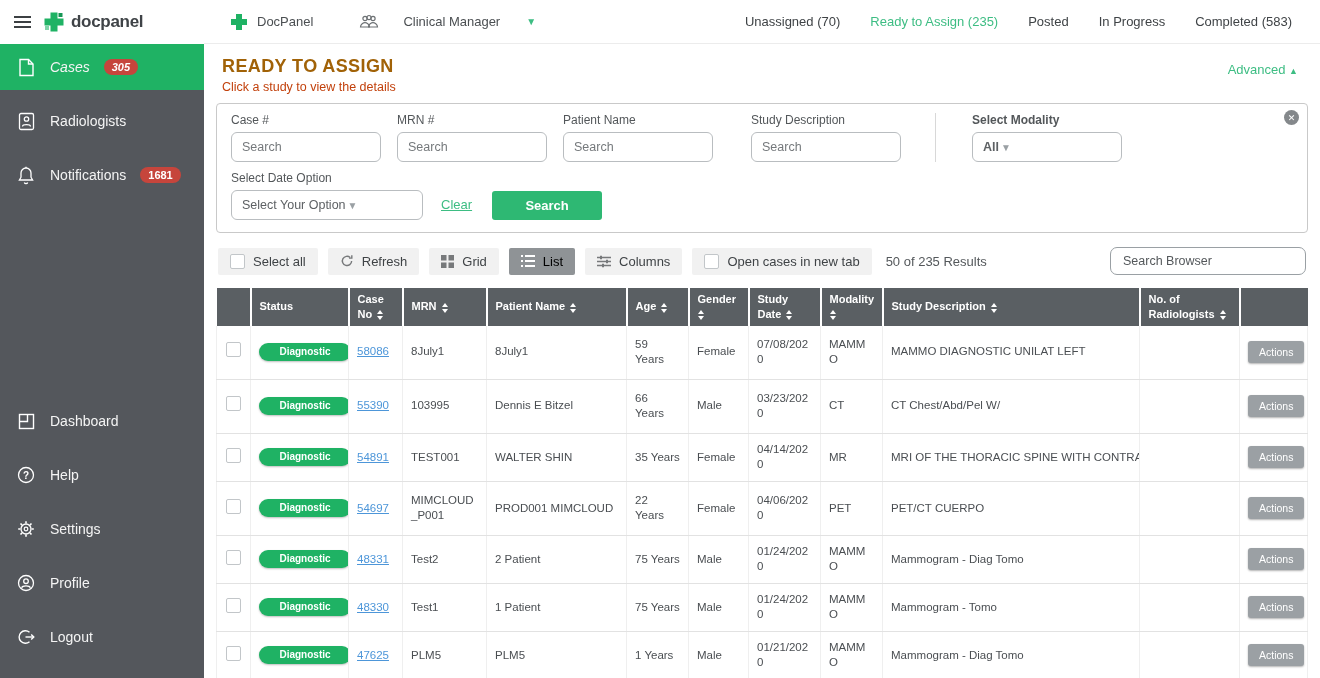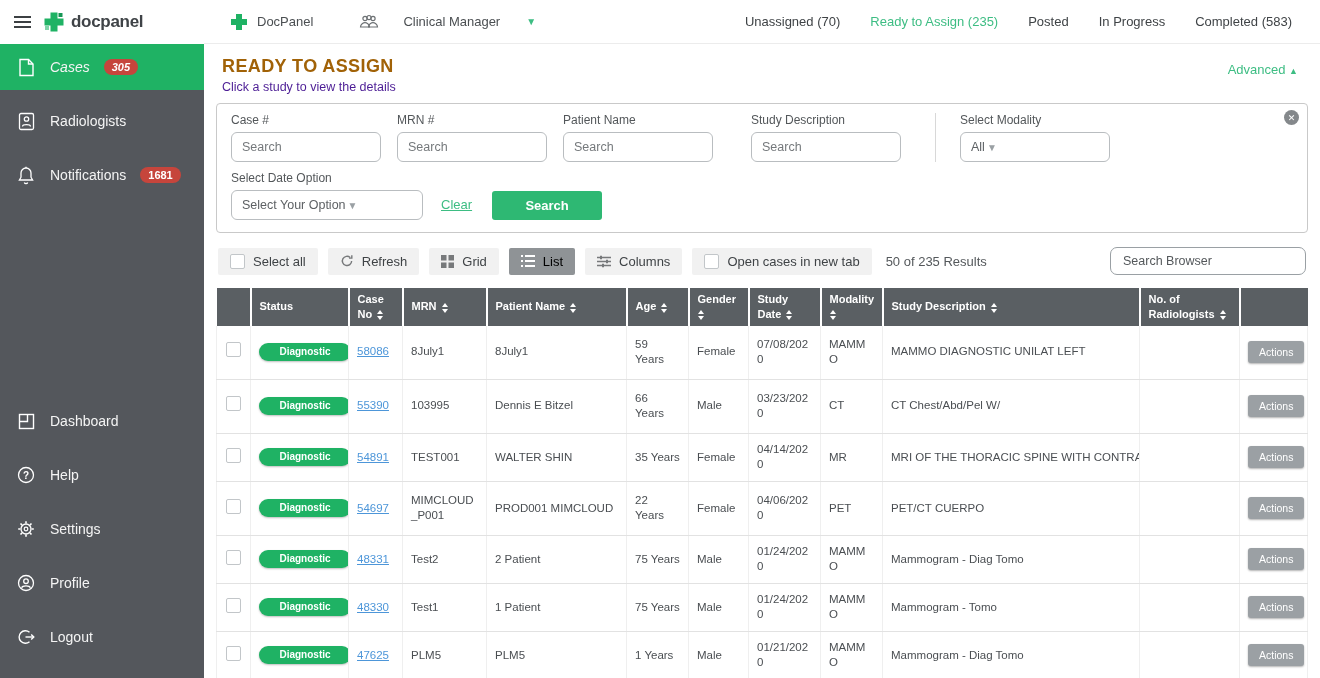--- a/index.html
+++ b/index.html
@@ -31,33 +31,33 @@
   .side-item { height:46px; margin-bottom:8px; display:flex; align-items:center; gap:14px; padding-left:16px; color:#f4f4f4; font-size:14px; cursor:pointer; }
   .side-item.active { background:#1fb264;font-style:italic; }
   .side-item .sicon { width:20px; height:20px; flex:0 0 20px; display:flex; align-items:center; justify-content:center; }
   .badge-red { background:#c6453c; color:#fff; font-size:11px; font-weight:bold; border-radius:9px; padding:2px 8px; line-height:1.1; }
   .side-bottom { margin-top:auto; }
 
   
   .main { flex:1; min-width:0; padding:8px 12px 0 12px; position:relative; background:#fff; }
   .page-head { position:relative; padding:4px 6px 0 6px; }
   .page-title { font-size:18px; font-weight:700; color:#a16207; letter-spacing:0.4px; }
-  .page-sub { font-size:12.5px; color:#4c1d95; margin-top:3px; }
+  .page-sub { font-size:12.5px; color:#c2410c; margin-top:3px; }
   .advanced { position:absolute; right:10px; top:10px; color:#3dbd83; font-size:13px; cursor:pointer; }
   .advanced .caret { font-size:9px; }
 
   
   .filter-panel { border:1px solid #c9c9c9; border-radius:4px; margin-top:9px; padding:9px 14px 12px 14px; position:relative; }
   .f-row1 { display:flex; }
   .f-field { margin-right:16px; }
   .f-label { font-size:12px; color:#53575a; margin-bottom:5px; }
   .f-input { width:150px; height:30px; border:1px solid #b9bdc0; border-radius:6px; padding:0 10px; font-size:12.5px; color:#5d6164; font-family:"Liberation Sans",sans-serif; outline:none; background:#fff; }
   .f-input::placeholder { color:#75797c; }
   .f-field.desc { margin-left:22px; margin-right:34px; }
-  .f-field.modality { border-left:1px solid #d8d8d8; padding-left:24px; margin-right:0; }
+  .f-field.modality { border-left:1px solid #d8d8d8; padding-left:36px; margin-right:0;font-weight:bold; }
   .f-select { width:150px; height:30px; border:1px solid #b9bdc0; border-radius:6px; padding:0 8px 0 10px; font-size:12.5px; color:#5d6164; display:flex; align-items:center; justify-content:flex-start; cursor:pointer; background:#fff; }
   .f-select .chev { color:#9aa0a4; }
   .f-row2 { display:flex; align-items:flex-end; margin-top:9px; }
   .f-row2 .f-field { margin-right:0; }
   .f-select.date { width:192px; }
   .clear-link { color:#3dbd83; font-size:13px; text-decoration:underline; margin:0 0 8px 18px; cursor:pointer; }
   .search-btn { margin:0 0 0 20px; width:110px; height:29px; background:#2eb873; border:none; border-radius:3px; color:#fff; font-size:13px; font-weight:bold; font-family:"Liberation Sans",sans-serif; cursor:pointer; }
   .panel-close { position:absolute; top:6px; right:8px; width:15px; height:15px; border-radius:50%; background:#84888b; color:#fff; font-size:9px; display:flex; align-items:center; justify-content:center; cursor:pointer; }
 
   

